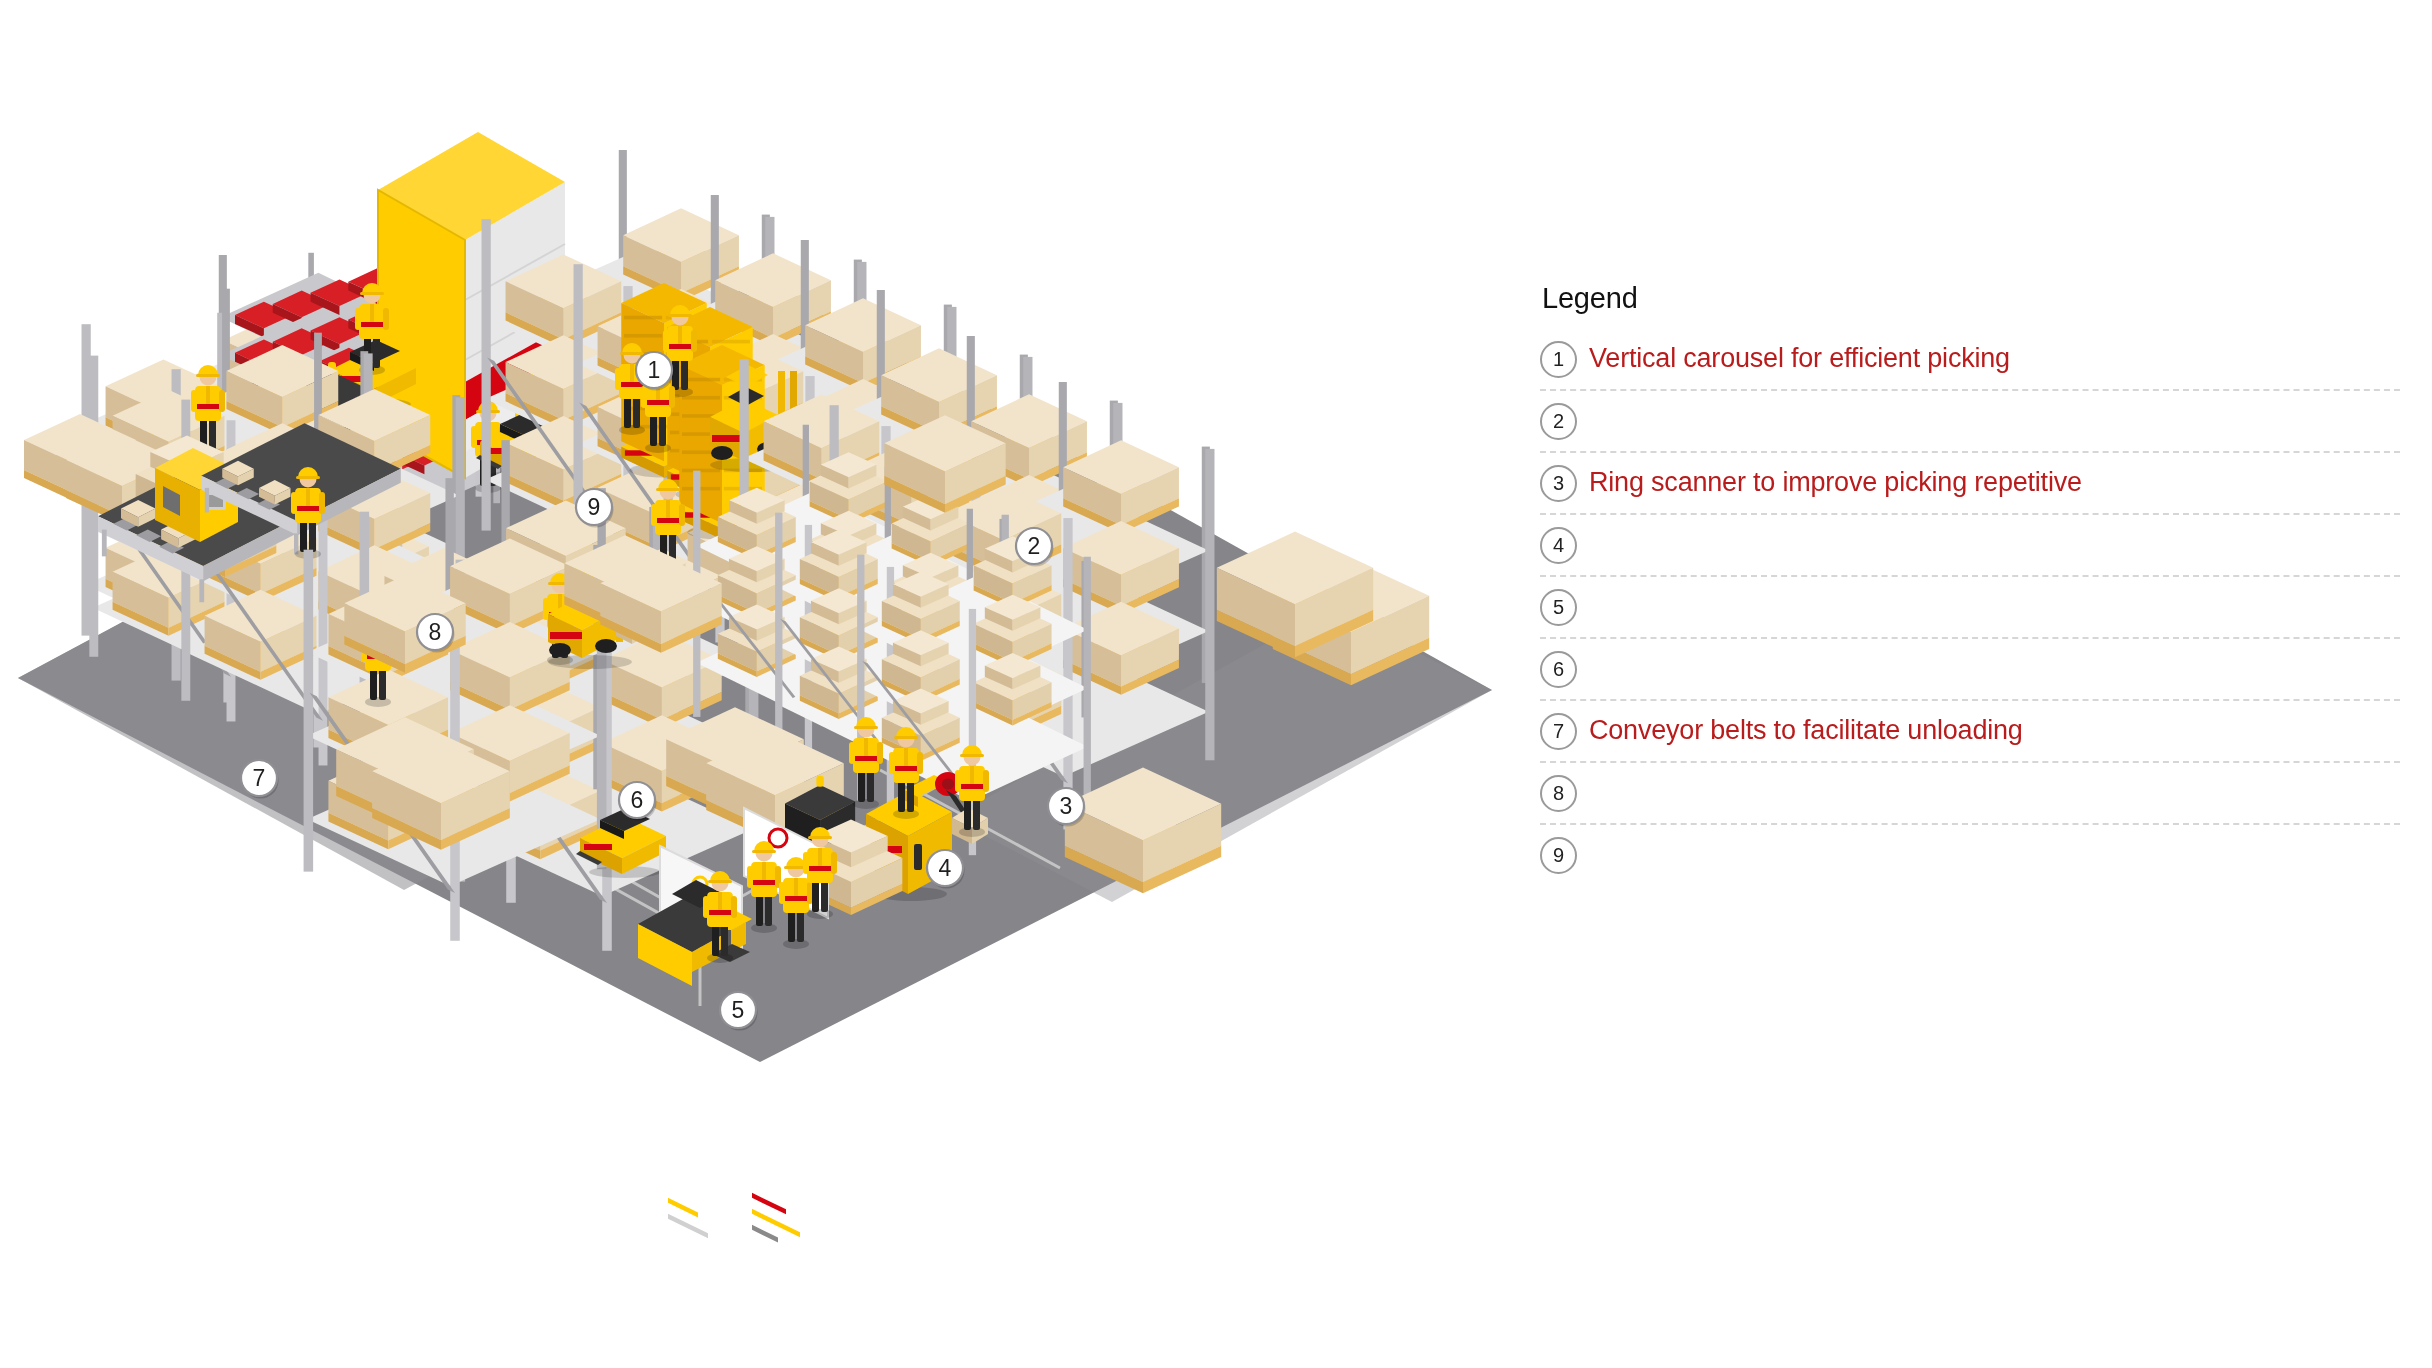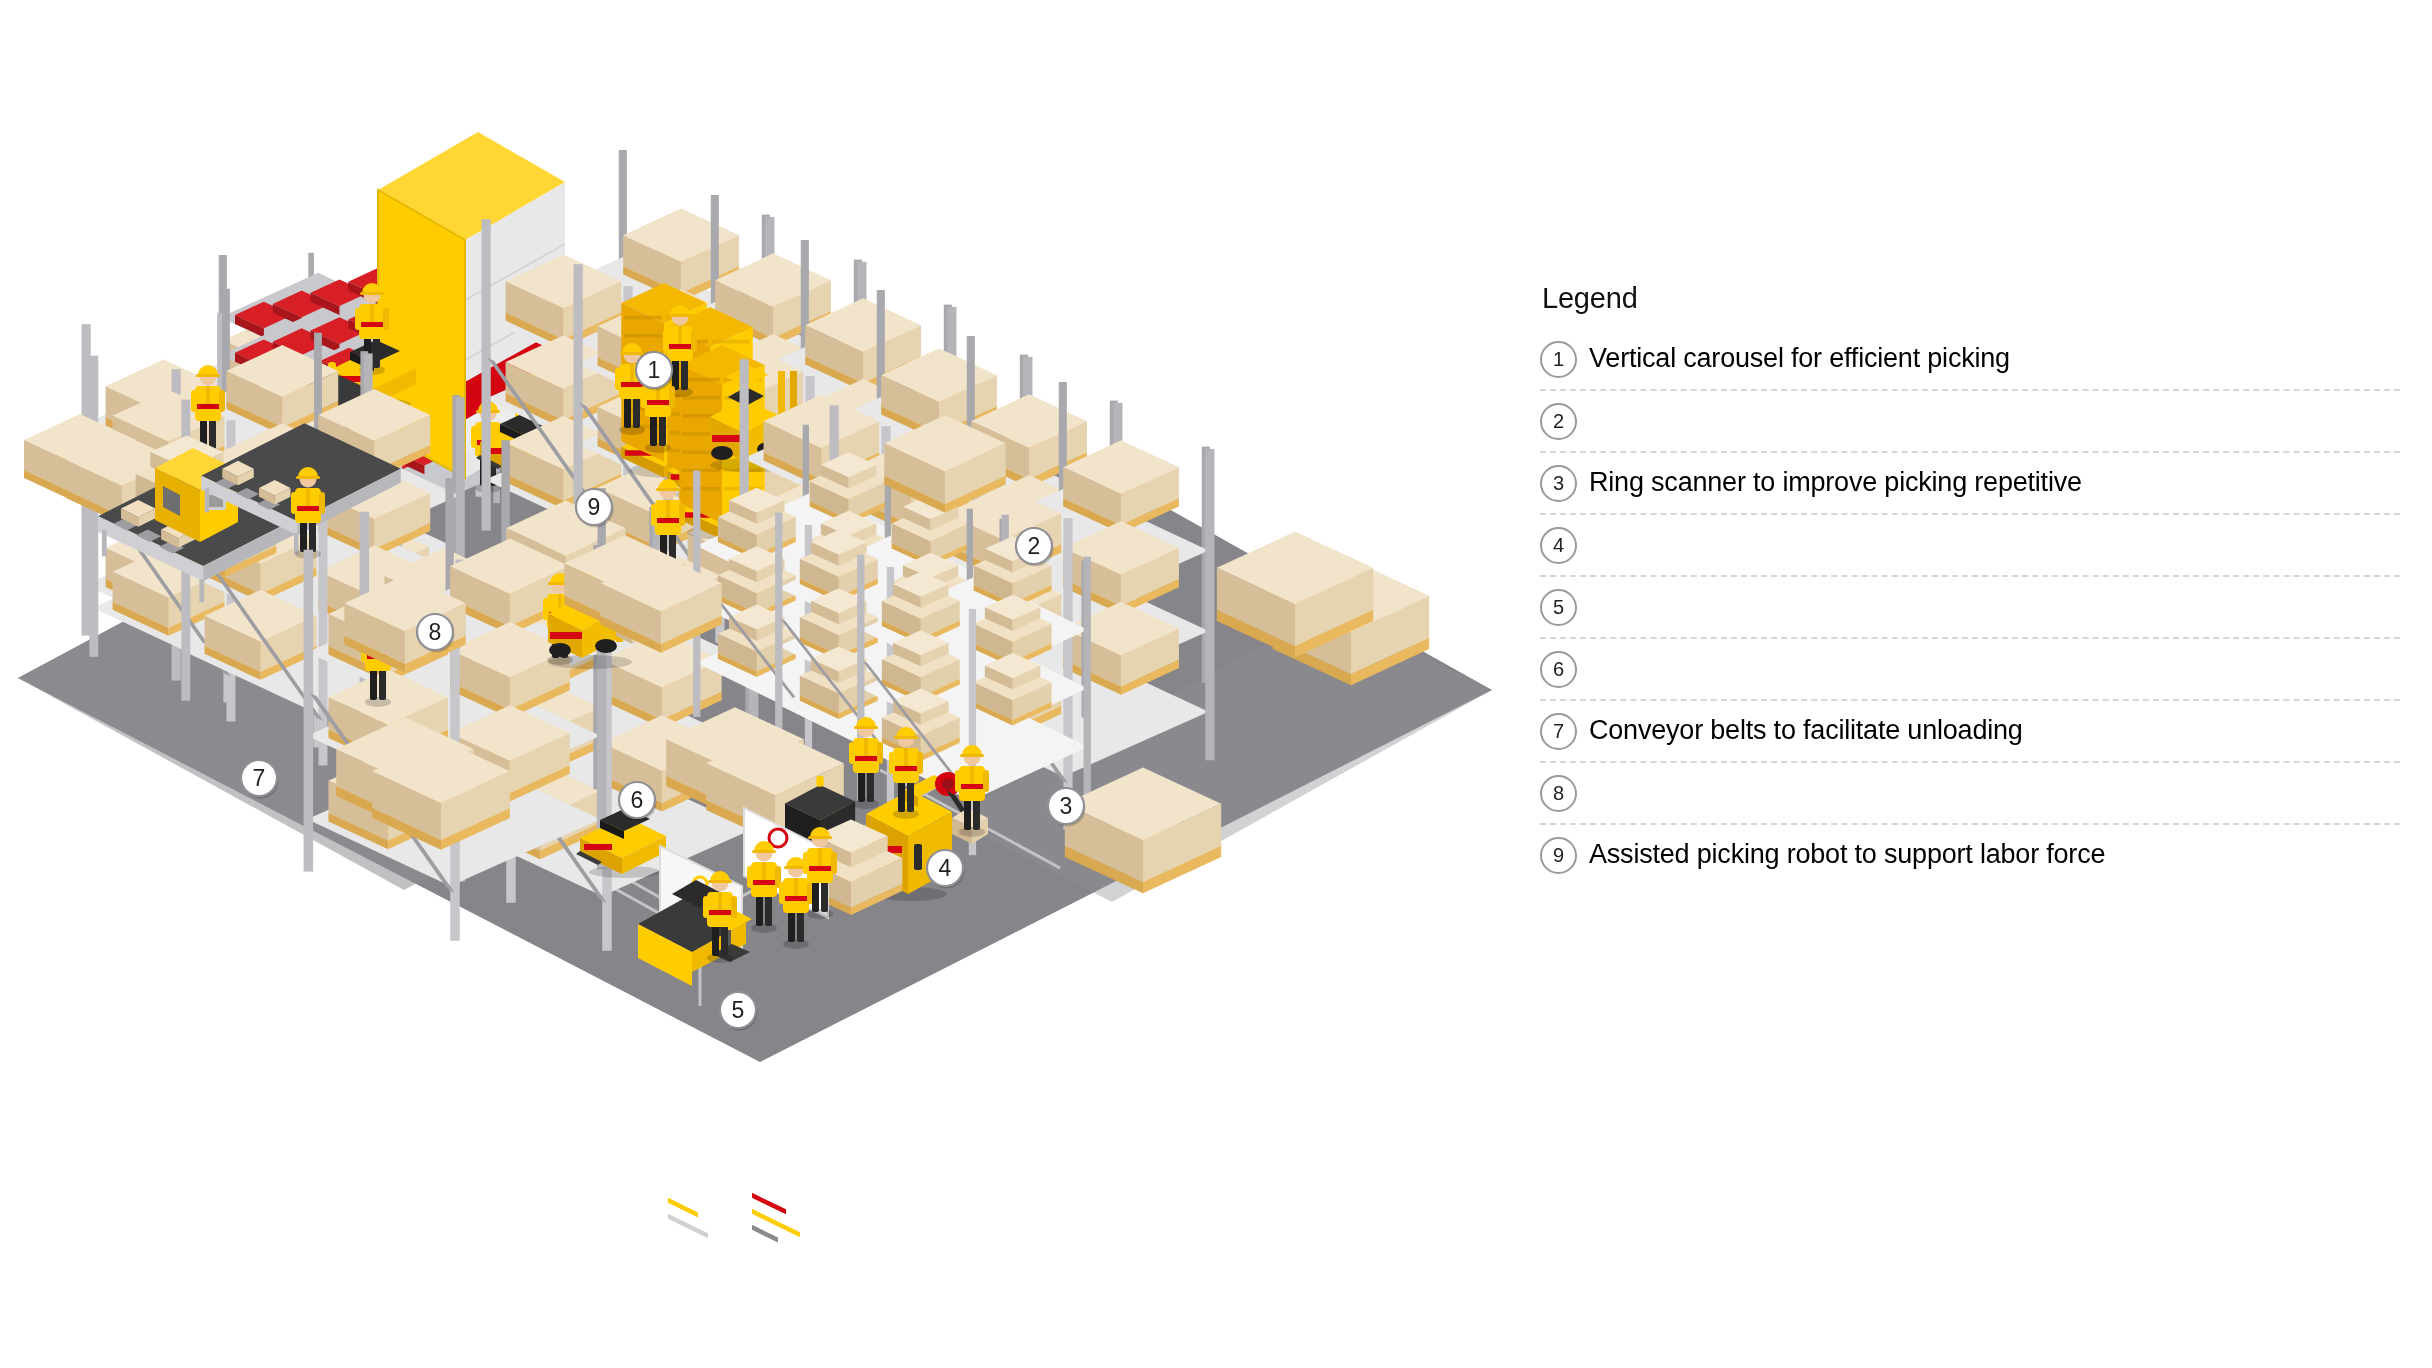--- a/index.html
+++ b/index.html
@@ -38,21 +38,21 @@
   .legend-badge{
     flex:0 0 auto;
     width:33px;height:33px;border-radius:50%;
     border:2px solid #9a9a9a;
     color:#222;font-size:20px;
     display:flex;align-items:center;justify-content:center;
     margin-right:12px;background:#fff;
     font-family:"Liberation Sans","DejaVu Sans",sans-serif;
   }
   .legend-text{
-    font-size:27px;color:#000000;line-height:1.1;
+    font-size:27px;color:#b91c1c;line-height:1.1;
     letter-spacing:-0.2px;white-space:nowrap;
   }
 </style>
 </head>
 <body>
 
 <div id="root">
 
   <div id="illustration">
     <svg id="scene-svg" viewBox="0 0 1520 1368" xmlns="http://www.w3.org/2000/svg">
@@ -631,18 +631,17 @@
         </li>
         <li class="legend-row">
           <span class="legend-badge">7</span>
           <span class="legend-text">Conveyor belts to facilitate unloading</span>
         </li>
         <li class="legend-row">
           <span class="legend-badge">8</span>
         </li>
         <li class="legend-row last">
           <span class="legend-badge">9</span>
-          <span class="legend-text">Assisted picking robot to support labor force</span>
         </li>
       </ul>
   </div>
 
 </div>
 
 </body></html>

